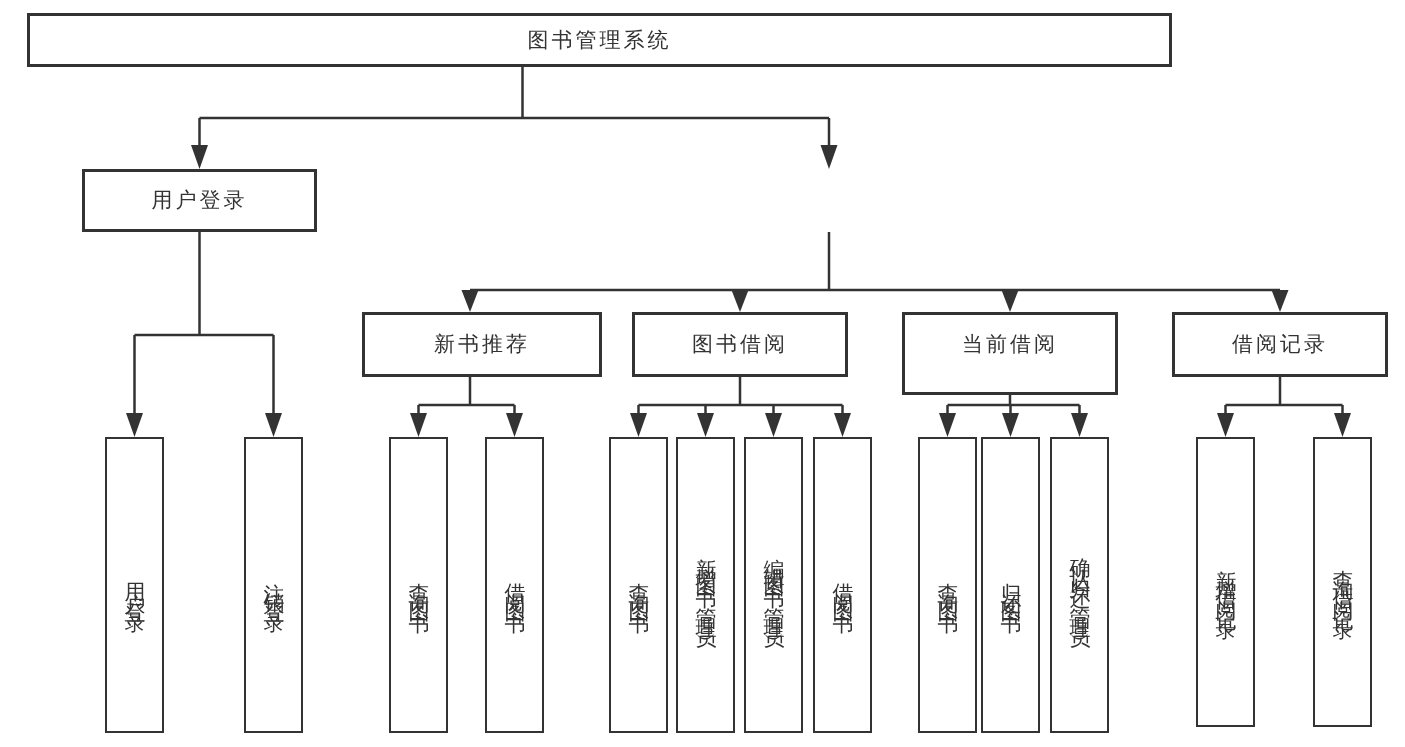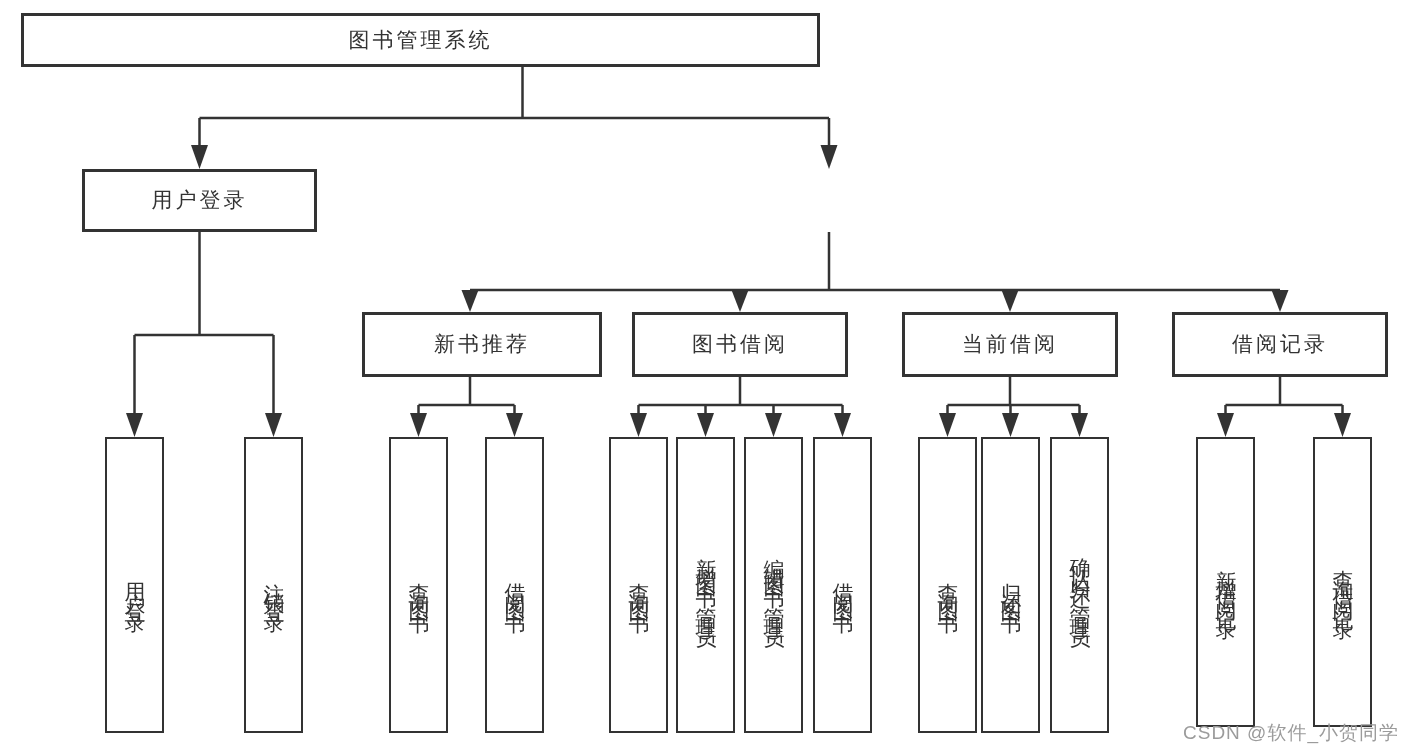--- a/index.html
+++ b/index.html
@@ -56,41 +56,40 @@
       <polygon points="773.5,437 765,413 782,413"></polygon>
       <polygon points="842.5,437 834,413 851,413"></polygon>
       <polygon points="947.5,437 939,413 956,413"></polygon>
       <polygon points="1010.5,437 1002,413 1019,413"></polygon>
       <polygon points="1079.5,437 1071,413 1088,413"></polygon>
       <polygon points="1225.5,437 1217,413 1234,413"></polygon>
       <polygon points="1342.5,437 1334,413 1351,413"></polygon>
     </g>
   </svg>
 
-  <div class="node h-node root" style="left:21px;top:13px;width:799px;height:54px;">图书管理系统</div>
+  <div class="node h-node root" style="left:27px;top:13px;width:1145px;height:54px;">图书管理系统</div>
 
   <div class="node h-node" style="left:82px;top:169px;width:235px;height:63px;line-height:55px;">用户登录</div>
 
   <div class="node h-node" style="left:362px;top:312px;width:240px;height:65px;line-height:57px;">新书推荐</div>
   <div class="node h-node" style="left:632px;top:312px;width:216px;height:65px;line-height:57px;">图书借阅</div>
-  <div class="node h-node" style="left:902px;top:312px;width:216px;height:65px;line-height:57px;">当前借阅</div>
+  <div class="node h-node" style="left:902px;top:312px;width:216px;height:83px;line-height:57px;">当前借阅</div>
   <div class="node h-node" style="left:1172px;top:312px;width:216px;height:65px;line-height:57px;">借阅记录</div>
 
   <div class="node leaf" style="left:105px;top:437px;width:59px;height:296px;">用户登录</div>
   <div class="node leaf" style="left:244px;top:437px;width:59px;height:296px;">注销登录</div>
 
   <div class="node leaf" style="left:389px;top:437px;width:59px;height:296px;">查询图书</div>
   <div class="node leaf" style="left:485px;top:437px;width:59px;height:296px;">借阅图书</div>
 
   <div class="node leaf" style="left:609px;top:437px;width:59px;height:296px;">查询图书</div>
   <div class="node leaf" style="left:676px;top:437px;width:59px;height:296px;">新增图书（管理员）</div>
   <div class="node leaf" style="left:744px;top:437px;width:59px;height:296px;">编辑图书（管理员）</div>
   <div class="node leaf" style="left:813px;top:437px;width:59px;height:296px;">借阅图书</div>
 
   <div class="node leaf" style="left:918px;top:437px;width:59px;height:296px;">查询图书</div>
   <div class="node leaf" style="left:981px;top:437px;width:59px;height:296px;">归还图书</div>
   <div class="node leaf" style="left:1050px;top:437px;width:59px;height:296px;">确认归还（管理员）</div>
 
   <div class="node leaf" style="left:1196px;top:437px;width:59px;height:290px;">新增借阅记录</div>
   <div class="node leaf" style="left:1313px;top:437px;width:59px;height:290px;">查询借阅记录</div>
 
-  <div class="watermark" style="left:1183px;top:720px;">CSDN @软件_小贺同学</div>
 </div>
 
 </body></html>

